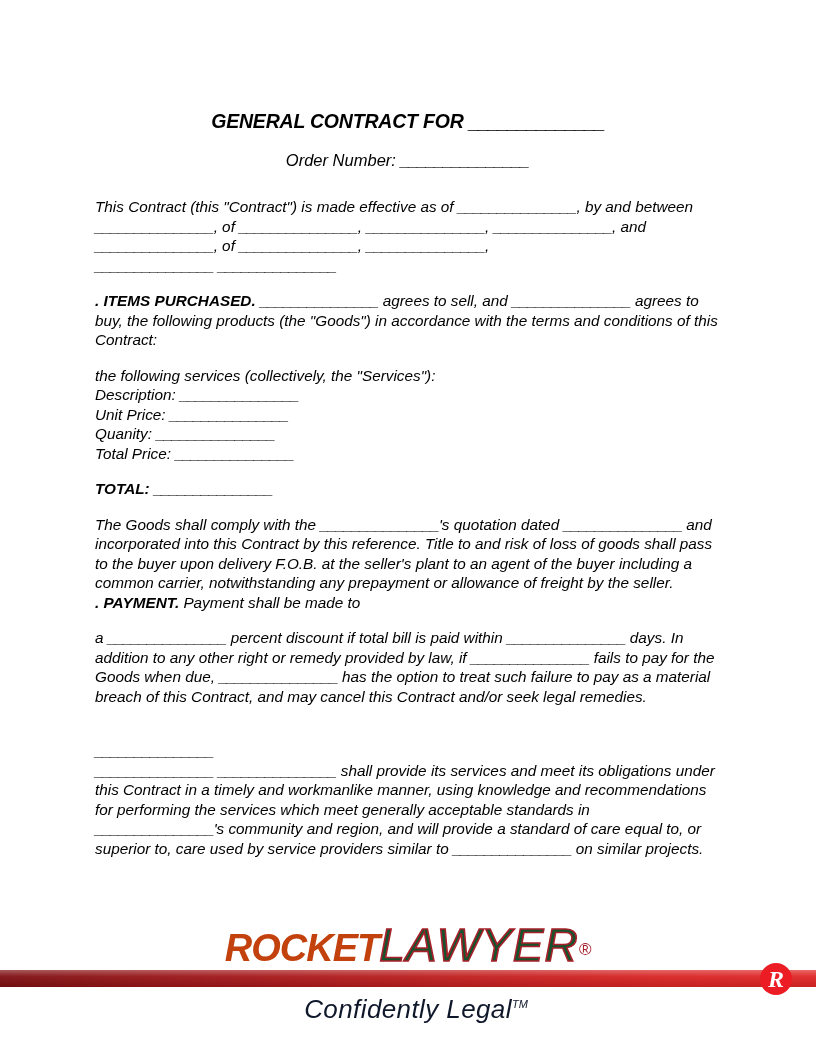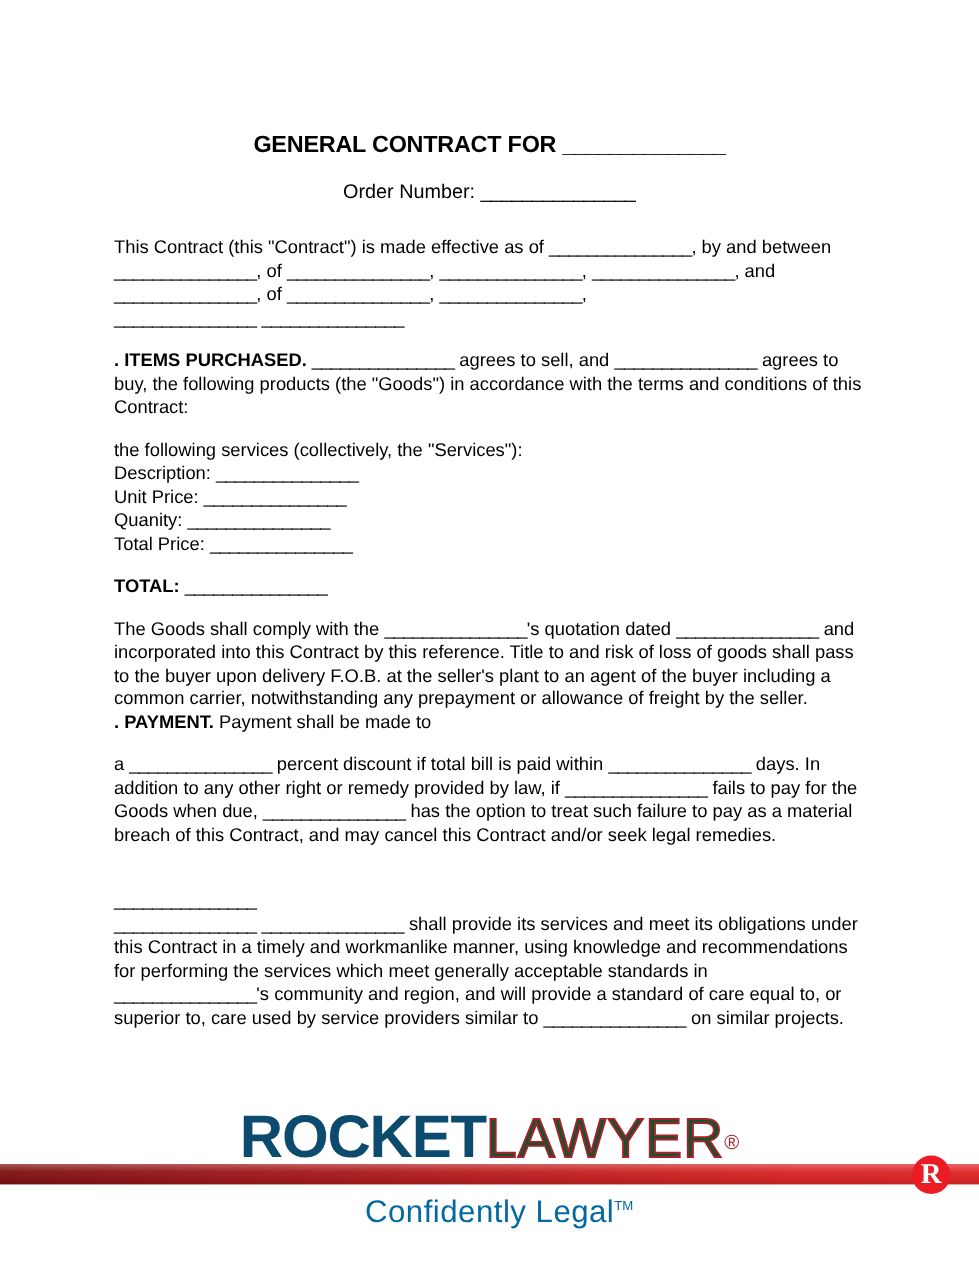--- a/index.html
+++ b/index.html
@@ -12,20 +12,21 @@
     font-family: "Liberation Sans", sans-serif;
     color: #000000;
   }
   .page {
     position: relative;
     width: 816px;
     height: 1056px;
     background: #ffffff;
     overflow: hidden;
     box-sizing: border-box;
+    font-style: italic;
   }
 
   
   .doc {
     position: absolute;
     left: 95px;
     top: 110px;
     width: 625px;
   }
 
@@ -86,23 +87,23 @@
     position: absolute;
     left: 0;
     right: 0;
     top: 918px;
     text-align: center;
     white-space: nowrap;
     pointer-events: none;
   }
   .logo-rocket {
     font-family: "Liberation Sans", sans-serif;
-    font-size: 50px;
-    font-weight: bold;
-    color: #0c4a6e;
+    font-size: 38px;
+    font-weight: bold;
+    color: #c2410c;
     letter-spacing: -1px;
   }
   .logo-lawyer {
     font-family: "Liberation Sans", sans-serif;
     font-size: 46px;
     font-weight: normal;
     color: #14532d;
     -webkit-text-stroke: 1.6px #A8202A;
     letter-spacing: 1px;
   }
@@ -146,21 +147,21 @@
     line-height: 32px;
     text-align: center;
   }
   .footer-tag {
     position: absolute;
     left: 16px;
     right: 0;
     top: 994px;
     text-align: center;
     font-size: 26px;
-    color: #0369a1;
+    color: #0f172a;
     font-weight: normal;
     letter-spacing: 0.4px;
   }
   .footer-tag .tm {
     font-size: 11px;
     vertical-align: super;
     letter-spacing: 0;
   }
 </style>
 </head>

